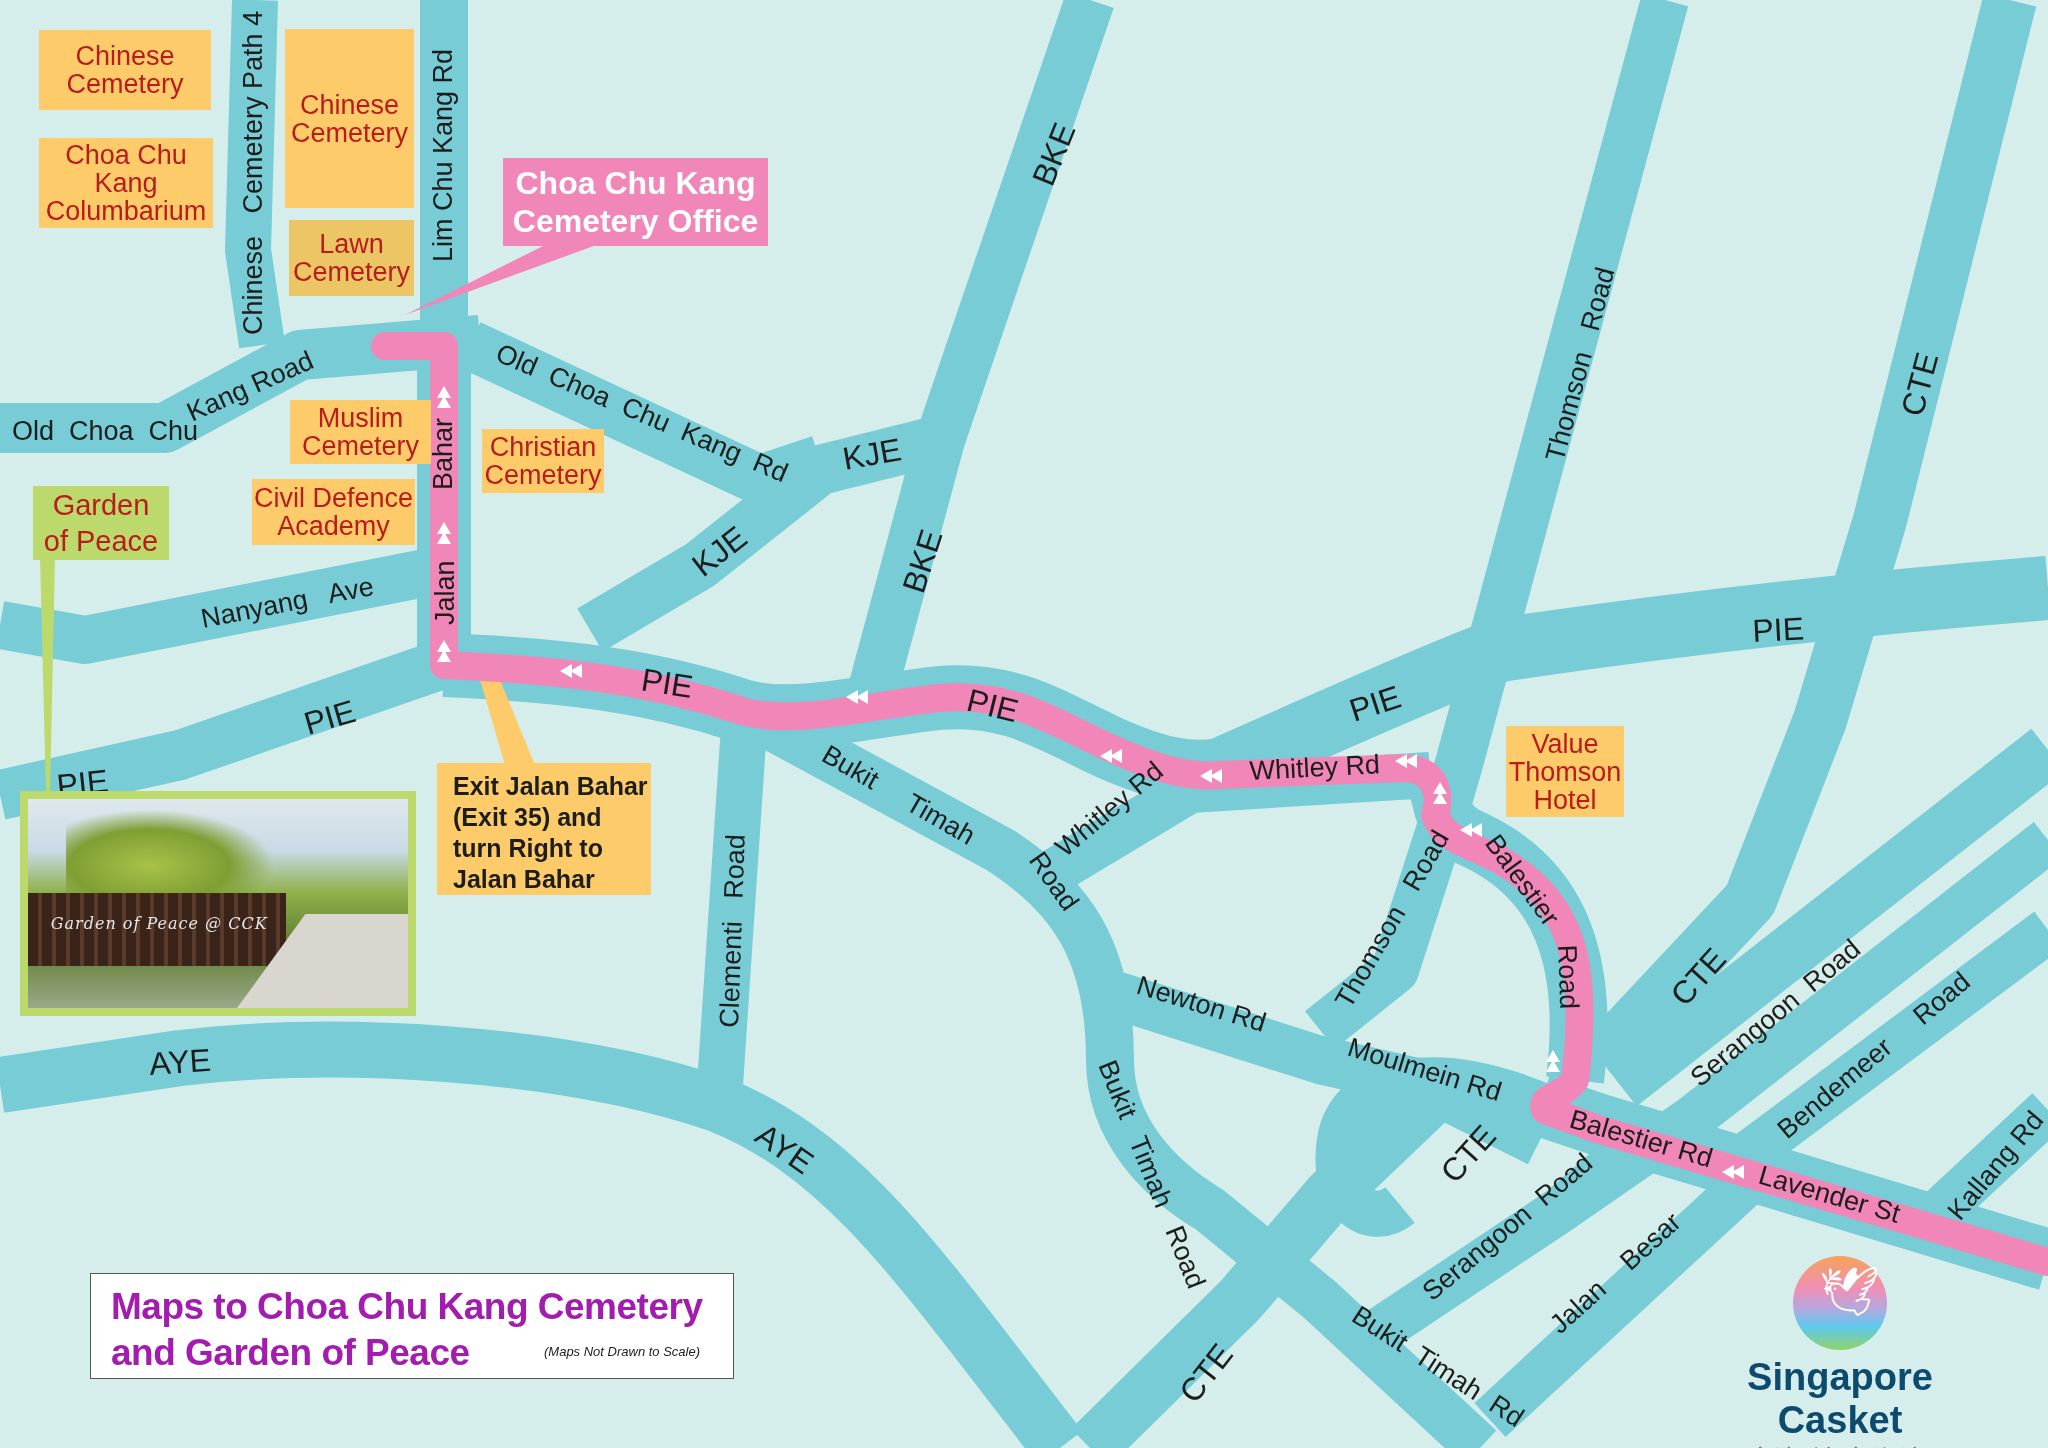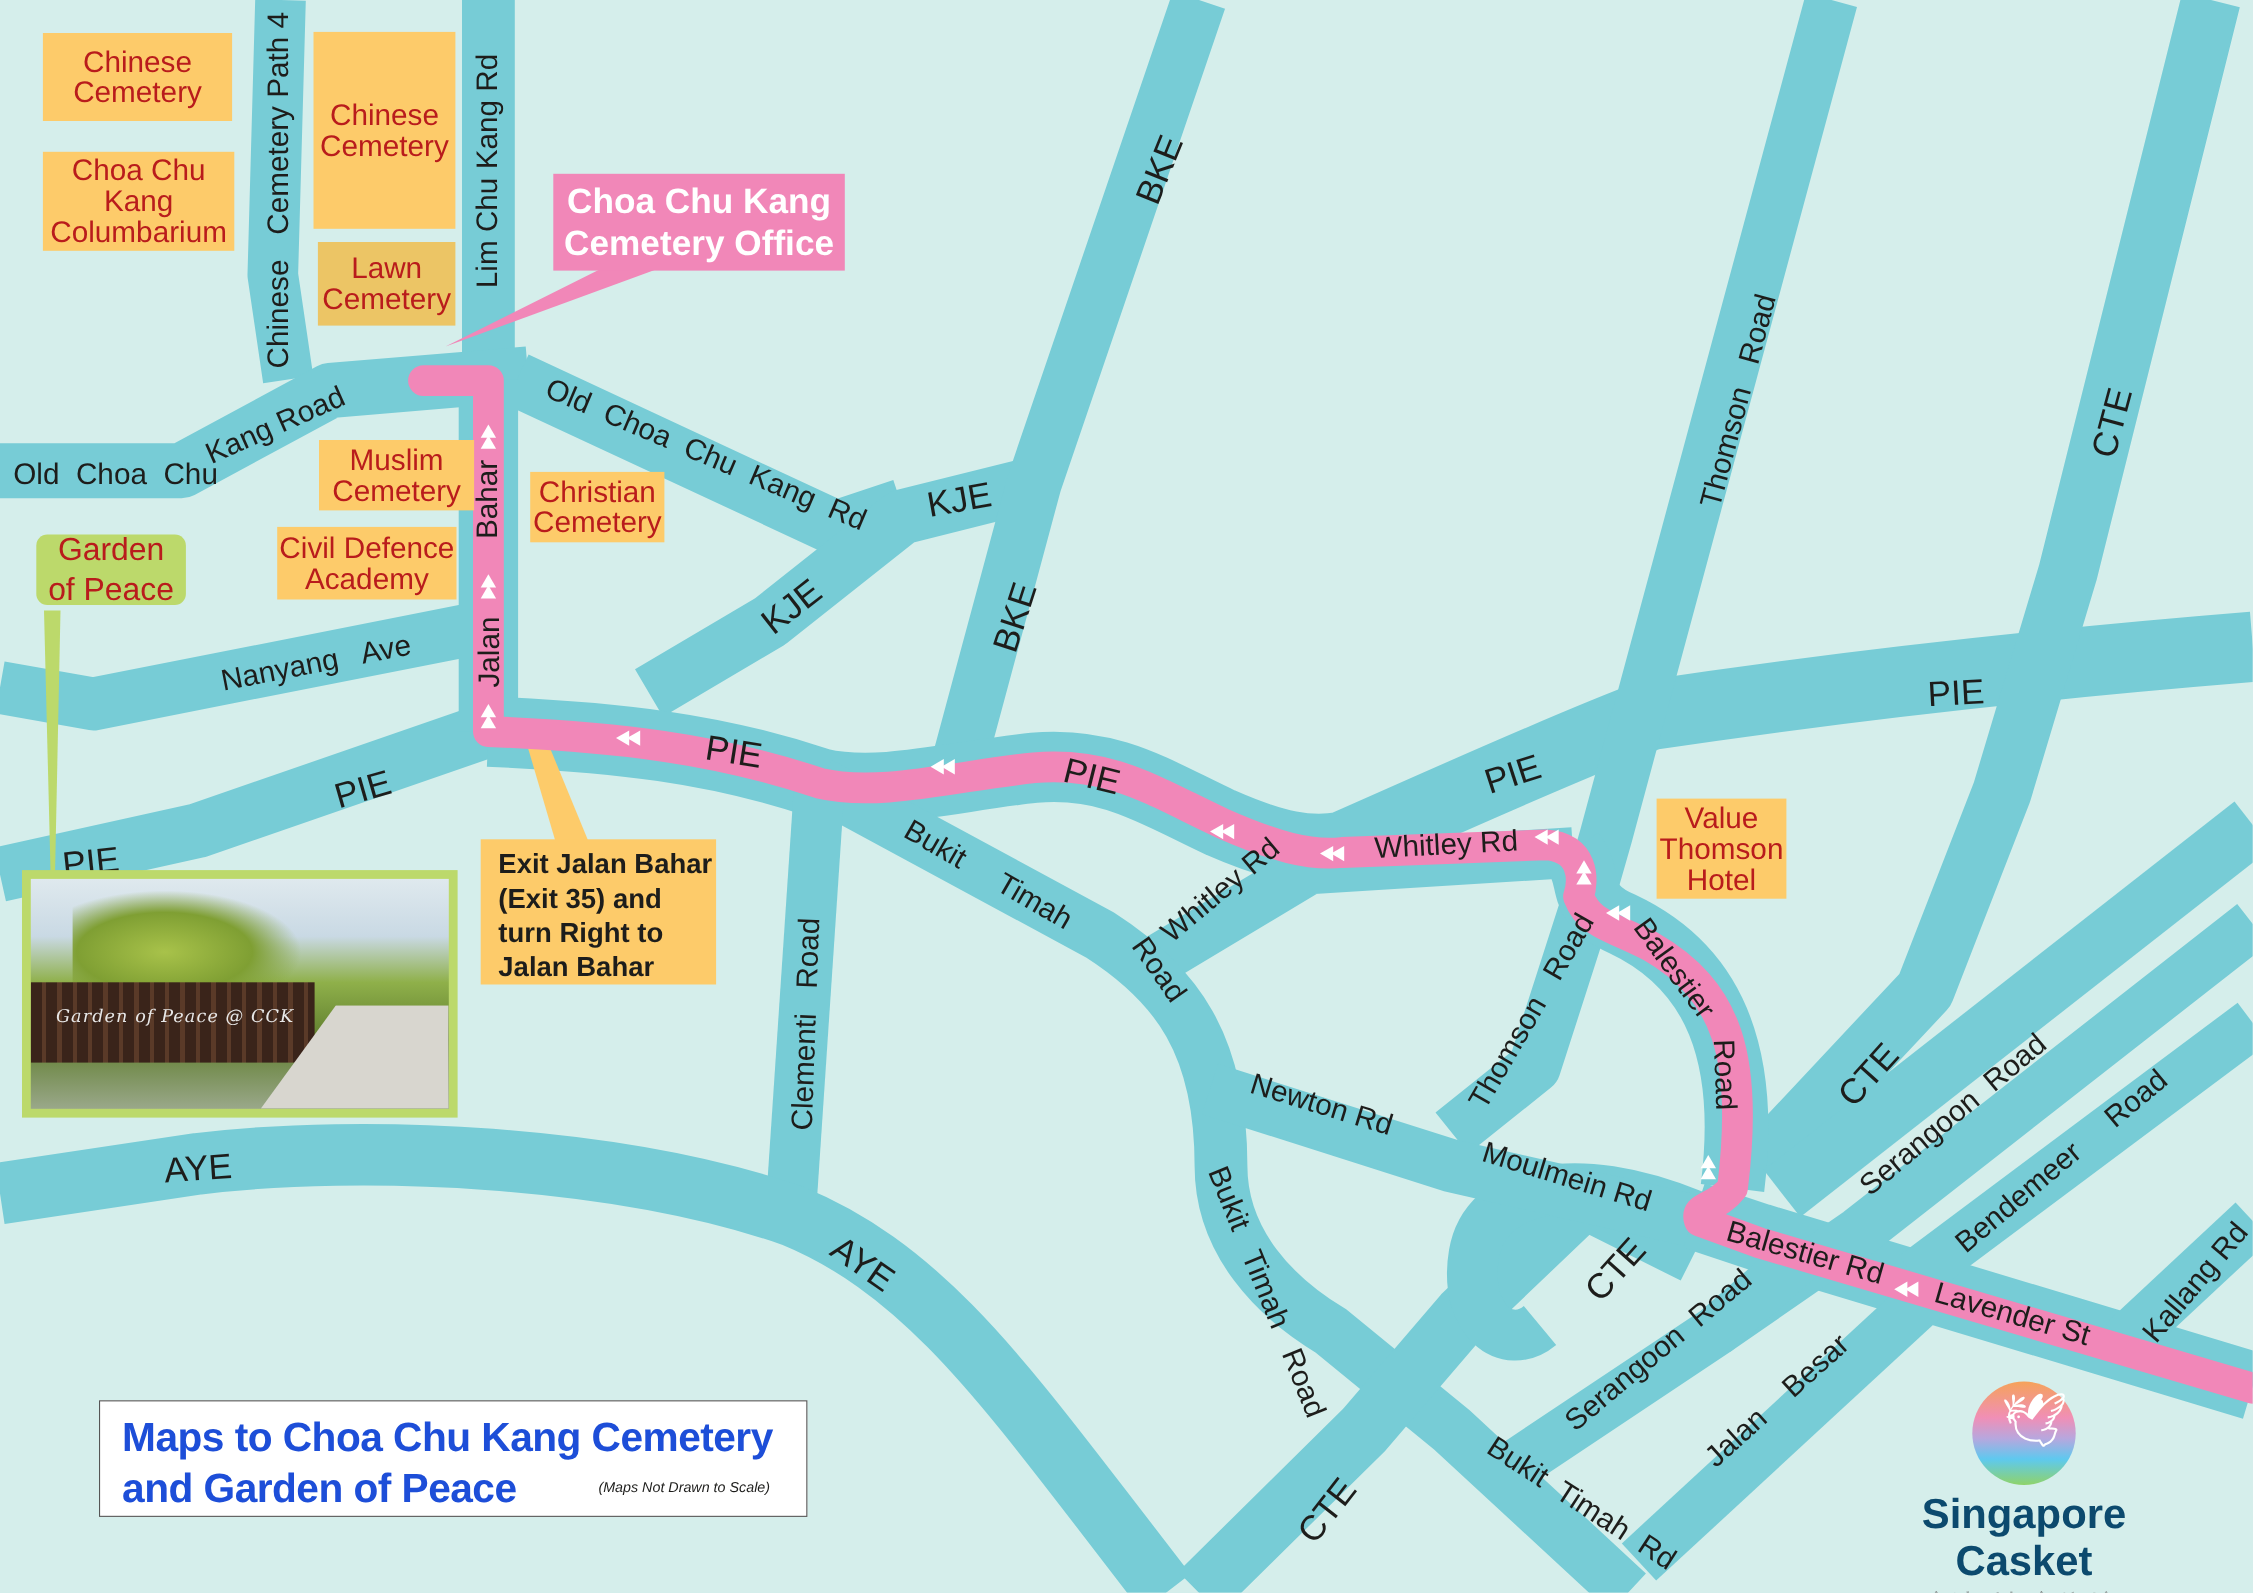--- a/index.html
+++ b/index.html
@@ -14,21 +14,21 @@
   .box.green{background:#bcd96b;font-size:29px;line-height:36px;}
   .office{position:absolute;left:503px;top:158px;width:265px;height:88px;background:#f187b8;color:#fff;font-weight:bold;font-size:32px;line-height:38px;display:flex;align-items:center;justify-content:center;text-align:center;white-space:pre-line;}
   .exitbox{position:absolute;left:437px;top:763px;width:214px;height:132px;background:#fdcb6a;color:#1d1d1b;font-size:25px;line-height:31px;padding:8px 0 0 16px;box-sizing:border-box;white-space:pre-line;font-weight:bold;}
   .photo{position:absolute;left:20px;top:791px;width:396px;height:225px;background:#bcd96b;box-sizing:border-box;padding:8px;}
   .photo-inner{width:100%;height:100%;position:relative;overflow:hidden;background:linear-gradient(180deg,#dfe9ee 0%,#c9d9e4 25%,#8fb04a 45%,#5f7d2e 70%,#9aa88a 100%);}
   .photo-fence{position:absolute;left:0;top:45%;width:68%;height:35%;background:repeating-linear-gradient(90deg,#3a241a 0 10px,#5a3a28 10px 14px);}
   .photo-path{position:absolute;right:0;bottom:0;width:45%;height:45%;background:#d8d6cf;clip-path:polygon(40% 0,100% 0,100% 100%,0 100%);}
   .photo-sign{position:absolute;left:6%;top:55%;color:#e8e8e8;font-family:"DejaVu Serif",serif;font-style:italic;font-size:16px;letter-spacing:1px;}
   .photo-trees{position:absolute;left:10%;top:5%;width:55%;height:45%;background:radial-gradient(ellipse at 40% 60%,#a8c24a 0%,#7f9f33 45%,transparent 70%);}
   .title{position:absolute;left:90px;top:1273px;width:644px;height:106px;background:#fff;border:1px solid #555;box-sizing:border-box;padding:10px 0 0 20px;}
-  .title-l1,.title-l2{font-size:37px;font-weight:bold;color:#1d4ed8;line-height:46px;letter-spacing:-0.5px;}
+  .title-l1,.title-l2{font-size:37px;font-weight:bold;color:#a21caf;line-height:46px;letter-spacing:-0.5px;}
   .title-note{position:absolute;left:453px;top:70px;font-size:13px;font-style:italic;color:#1d1d1b;}
   .logo{position:absolute;left:1682px;top:1240px;width:316px;text-align:center;}
   .logo-circle{width:94px;height:94px;border-radius:50%;margin:16px auto 0;background:linear-gradient(180deg,#f5a25a 0%,#f08fb6 35%,#b7a7de 55%,#5ec9ef 75%,#8fd36a 100%);position:relative;}
   .logo-dove{position:absolute;left:26px;top:12px;font-size:48px;color:#fff;line-height:48px;}
   .logo-name{font-size:38px;font-weight:bold;color:#0c4a6e;margin-top:6px;}
   .logo-cn{font-size:27px;color:#737373;letter-spacing:2px;}
 </style>
 </head>
 <body>
 
@@ -205,21 +205,21 @@
 <div class="box" style="left:285px;top:29px;width:129px;height:179px;">Chinese
 Cemetery</div>
 <div class="box lawn" style="left:289px;top:220px;width:125px;height:76px;">Lawn
 Cemetery</div>
 <div class="box" style="left:290px;top:400px;width:141px;height:64px;">Muslim
 Cemetery</div>
 <div class="box" style="left:252px;top:479px;width:163px;height:66px;">Civil Defence
 Academy</div>
 <div class="box" style="left:482px;top:429px;width:122px;height:64px;">Christian
 Cemetery</div>
-<div class="box green" style="left:33px;top:486px;width:136px;height:64px;border-radius:10px;">Garden
+<div class="box green" style="left:33px;top:486px;width:136px;height:74px;">Garden
 of Peace</div>
 <div class="box" style="left:1506px;top:726px;width:118px;height:91px;">Value
 Thomson
 Hotel</div>
 
 <div class="office">Choa Chu Kang
 Cemetery Office</div>
 <div class="exitbox">Exit Jalan Bahar
 (Exit 35) and
 turn Right to

